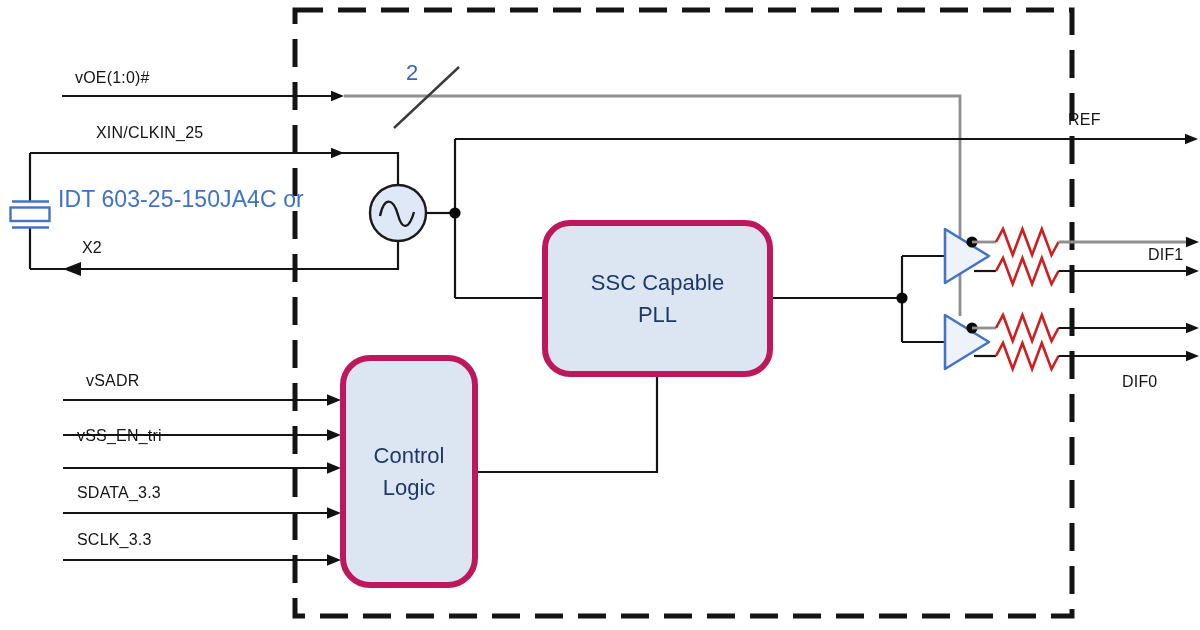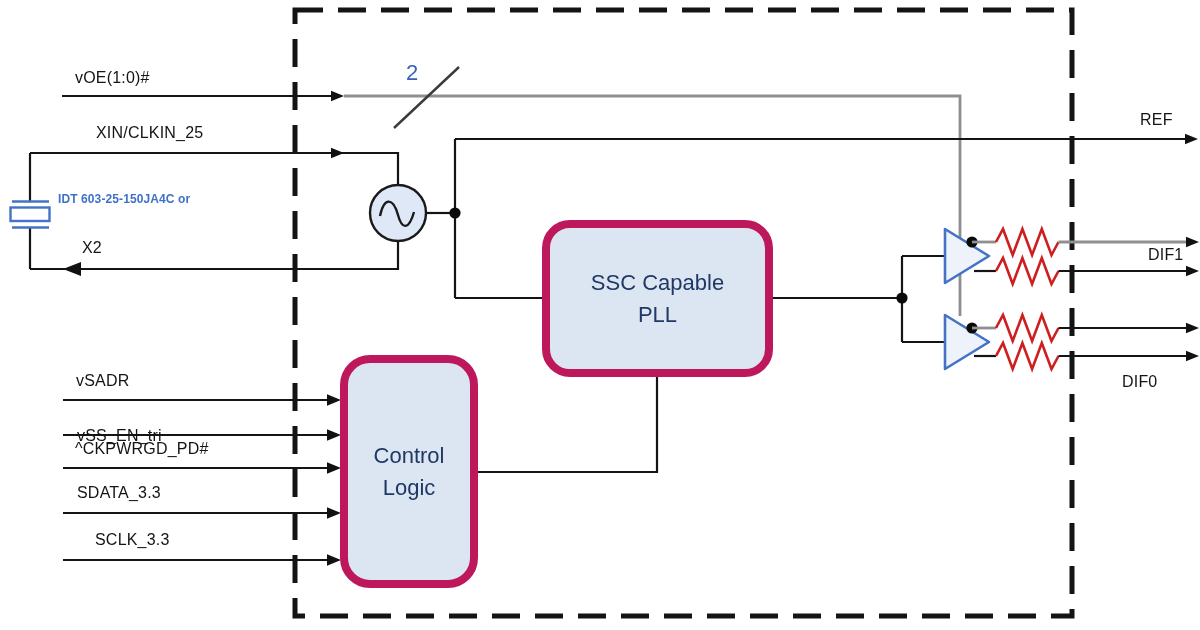--- a/index.html
+++ b/index.html
@@ -7,25 +7,25 @@
     position:relative;width:1200px;height:630px;background:#ffffff;
     font-family:"Liberation Sans","DejaVu Sans",sans-serif;overflow:hidden;
   }
   .stage svg{position:absolute;left:0;top:0;}
   .lbl{
     position:absolute;color:#141414;font-size:16px;line-height:20px;
     white-space:nowrap;letter-spacing:0.2px;
   }
   .lbl-bus{color:#3A62B8;font-size:22px;font-weight:400;}
   .crystal-note{
-    position:absolute;color:#3E72C8;font-size:12px;line-height:23.5px;
-    white-space:nowrap;letter-spacing:0.1px;font-weight:bold;
+    position:absolute;color:#3E72C8;font-size:23px;line-height:23.5px;
+    white-space:nowrap;letter-spacing:0.1px;
   }
   .block{
-    position:absolute;background:#DCE6F3;border:8px solid #be185d;
+    position:absolute;background:#DCE6F3;border:6px solid #be185d;
     display:flex;flex-direction:column;align-items:center;justify-content:center;
     color:#1F3864;font-size:22px;line-height:32px;text-align:center;
     box-sizing:border-box;
   }
   .block-pll{left:542px;top:220px;width:231px;height:157px;border-radius:28px;}
   .block-control{left:340px;top:355px;width:138px;height:233px;border-radius:30px;}
 </style>
 </head>
 <body>
 
@@ -147,23 +147,22 @@
 
   <span class="lbl" style="left:75px;top:68px;">vOE(1:0)#</span>
   <span class="lbl" style="left:96px;top:123px;">XIN/CLKIN_25</span>
   <span class="lbl lbl-bus" style="left:406px;top:63px;">2</span>
   <span class="lbl" style="left:82px;top:238px;">X2</span>
 
   <div class="crystal-note" style="left:58px;top:188px;">
     <div>IDT 603-25-150JA4C or</div>
   </div>
 
-  <span class="lbl" style="left:76px;top:371px;text-align:right;">vSADR</span>
+  <span class="lbl" style="left:86px;top:371px;text-align:right;">vSADR</span>
   <span class="lbl" style="left:77px;top:386px;margin-top:40px;">vSS_EN_tri</span>
-  <span class="lbl" style="left:75px;top:439px;">^CKPWRGD_PD#</span>
   <span class="lbl" style="left:77px;top:483px;">SDATA_3.3</span>
-  <span class="lbl" style="left:95px;top:530px;">SCLK_3.3</span>
+  <span class="lbl" style="left:77px;top:530px;">SCLK_3.3</span>
 
-  <span class="lbl" style="left:1140px;top:110px;">REF</span>
+  <span class="lbl" style="left:1068px;top:110px;">REF</span>
   <span class="lbl" style="left:1148px;top:245px;">DIF1</span>
   <span class="lbl" style="left:1122px;top:331px;margin-top:41px;">DIF0</span>
 
 </div>
 
 </body></html>

